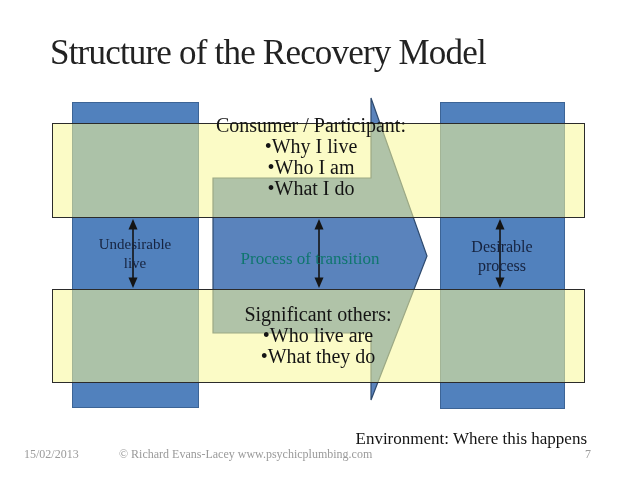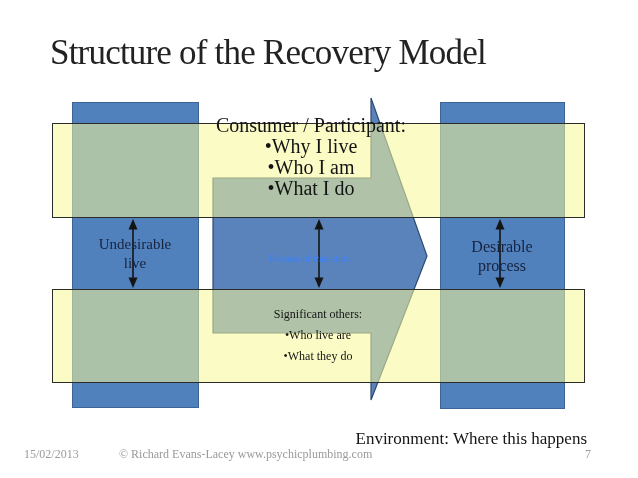--- a/index.html
+++ b/index.html
@@ -36,23 +36,23 @@
     box-sizing:border-box;
     z-index:3;
   }
   .band-top{left:52px;top:123px;width:533px;height:95px;}
   .band-bottom{left:52px;top:289px;width:533px;height:94px;}
   
   .connector-layer{left:0;top:0;z-index:4;}
   
   .txt{z-index:5;text-align:center;color:#141414;}
   .consumer-block{left:190px;top:115px;width:242px;font-size:20px;line-height:21px;}
-  .significant-block{left:197px;top:304px;width:242px;font-size:12px;line-height:21px;}
+  .significant-block{left:197px;top:304px;width:242px;font-size:20px;line-height:21px;}
   .undesirable-block{left:74px;top:235px;width:122px;font-size:15px;line-height:19px;color:#16233F;}
-  .process-block{left:210px;top:249px;width:200px;font-size:10px;line-height:19px;color:#3b82f6;}
+  .process-block{left:210px;top:249px;width:200px;font-size:17px;line-height:19px;color:#0f766e;}
   .desirable-block{left:441px;top:237px;width:122px;font-size:16px;line-height:19px;color:#16233F;}
   .environment-label{right:51px;top:429px;font-size:17px;color:#141414;text-align:left;z-index:5;}
   
   .footer-text{top:447px;font-size:12px;color:#9a9a9a;z-index:5;}
   .footer-date{left:24px;text-align:center;}
   .footer-copy{left:119px;width:400px;text-align:left;}
   .footer-page{left:585px;}
 </style>
 </head>
 <body>

